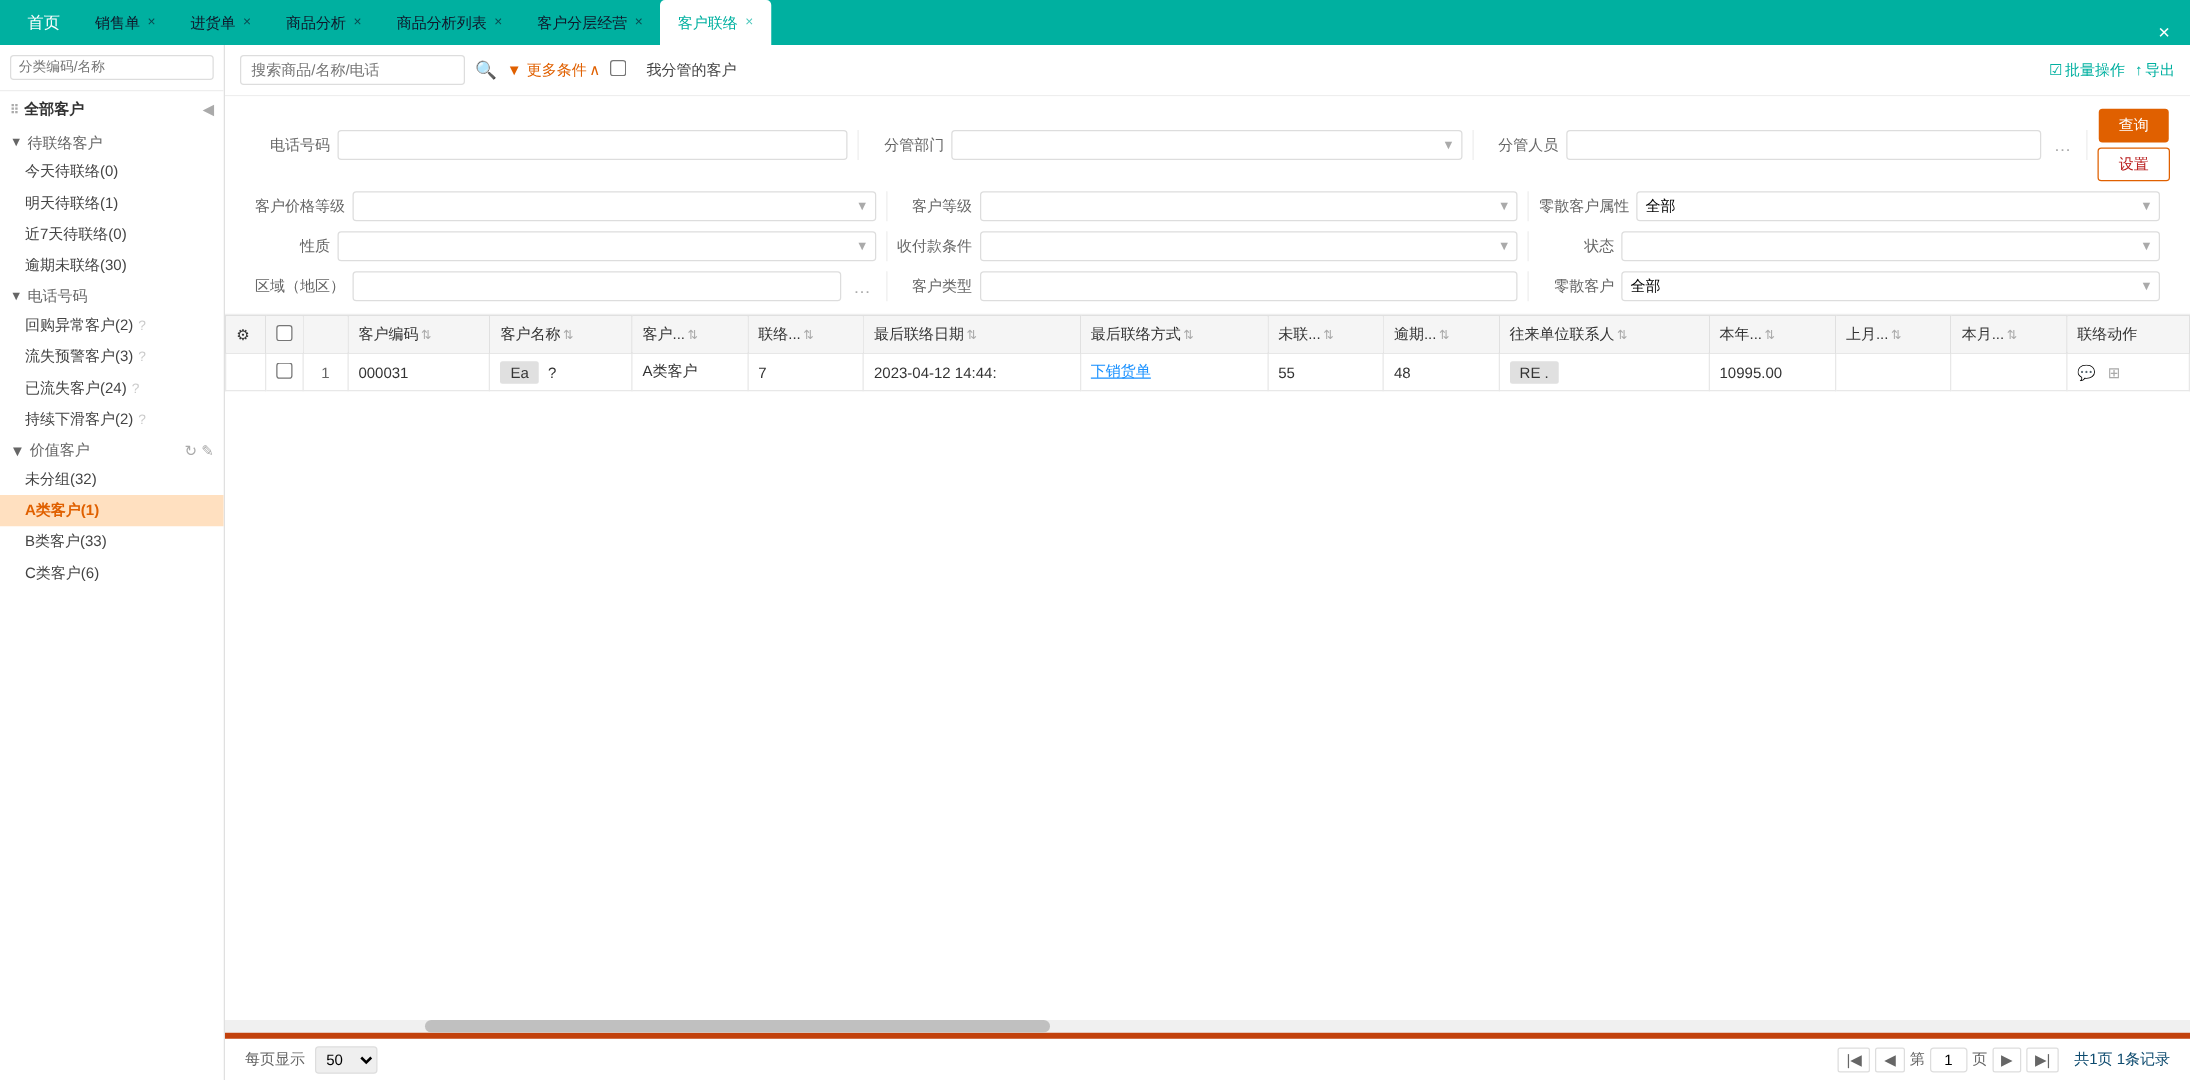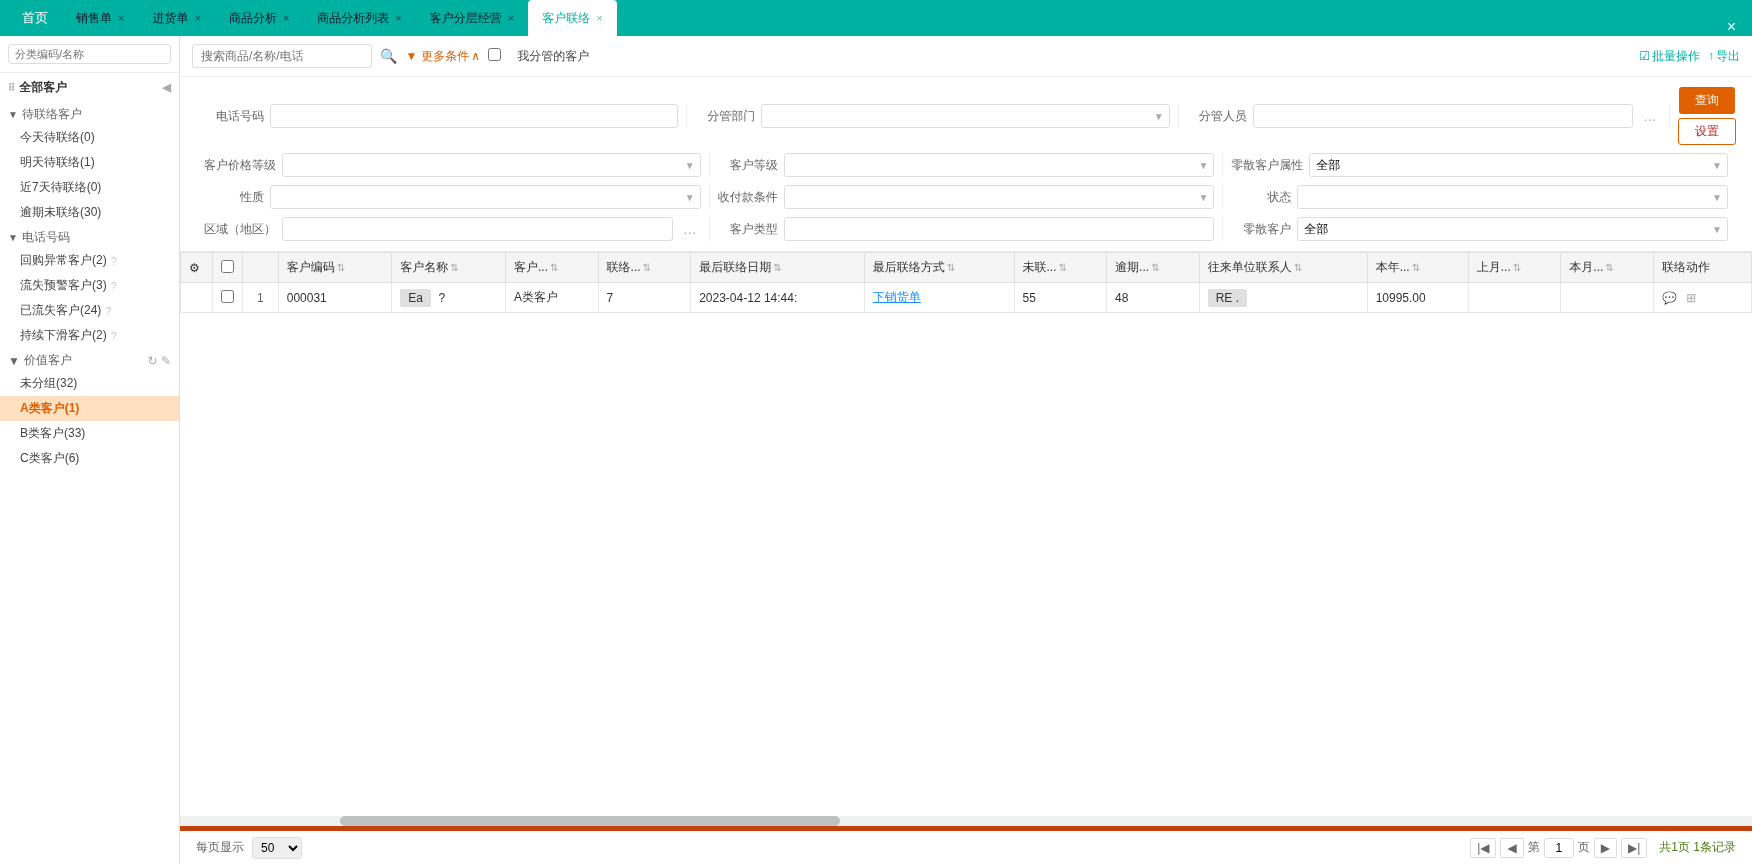--- a/index.html
+++ b/index.html
@@ -388,21 +388,21 @@
       font-size: 12px;
     }
     .page-input {
       border: 1px solid #ddd;
       border-radius: 3px;
       padding: 2px 4px;
       width: 30px;
       text-align: center;
       font-size: 12px;
     }
-    .total-records { color: #4d7c0f; margin-left: 8px; }
+    .total-records { color: #0c4a6e; margin-left: 8px; }
 
     
     .scroll-track {
       background: #f0f0f0;
       height: 10px;
       position: relative;
     }
     .scroll-thumb {
       background: #c0c0c0;
       height: 10px;

